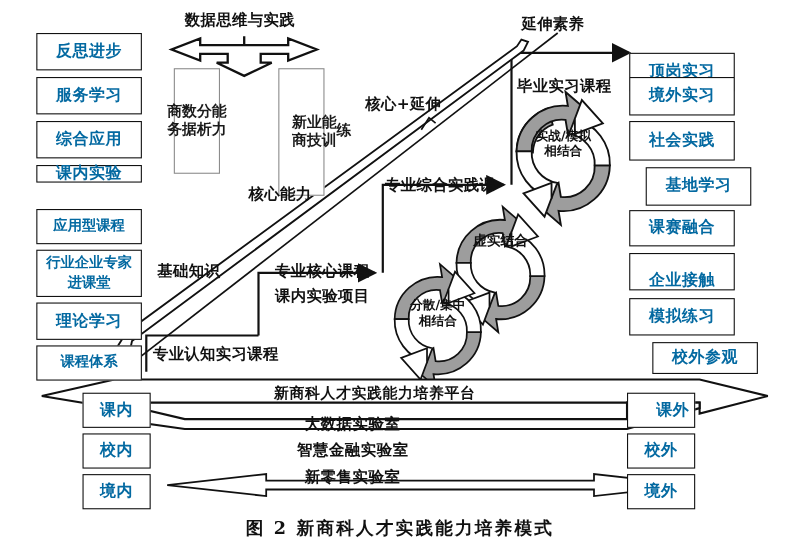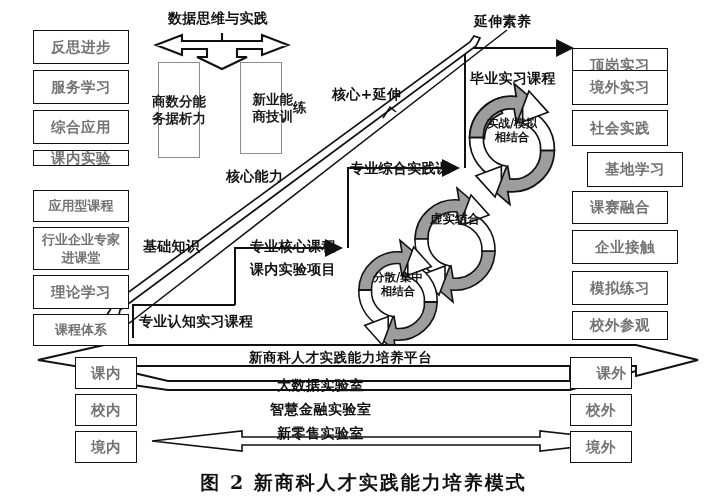--- a/index.html
+++ b/index.html
@@ -17,21 +17,21 @@
 
   
   .sbox{
     position:absolute;
     box-sizing:border-box;
     border:1.6px solid #111;
     background:#fff;
     display:flex;align-items:center;justify-content:center;
     font-size:14.5px;
     font-weight:600;
-    color:#737373;
+    color:#0369a1;
     letter-spacing:.5px;
     line-height:1.12;
     text-align:center;
   }
   .sbox.two{font-size:13px;letter-spacing:0;}
 
   
   .vbox{
     position:absolute;
     box-sizing:border-box;
@@ -68,21 +68,21 @@
     font-size:13.5px;font-weight:800;letter-spacing:.6px;
   }
   .lbl.lab{font-size:14px;font-weight:700;letter-spacing:.5px;}
 
   
   .caption{
     position:absolute;
     left:0;right:0;
     text-align:center;
     font-family:"DejaVu Serif","Liberation Serif",serif;
-    font-size:19px;
+    font-size:16px;
     font-weight:700;
     color:#111;
     letter-spacing:2px;
   }
 </style>
 </head>
 <body>
 
 <div id="stage">
 
@@ -201,39 +201,39 @@
   </div>
   <div class="sbox" style="left:572px;top:110px;width:96px;height:36px;">
     <span>社会实践</span>
   </div>
   <div class="sbox" style="left:572px;top:152px;width:96px;height:35px;margin-left:15px;">
     <span>基地学习</span>
   </div>
   <div class="sbox" style="left:572px;top:191px;width:96px;height:33px;">
     <span>课赛融合</span>
   </div>
-  <div class="sbox" style="left:572px;top:230px;width:106px;height:34px;">
+  <div class="sbox" style="left:572px;top:230px;width:96px;height:34px;align-items:flex-end;">
     <span>企业接触</span>
   </div>
   <div class="sbox" style="left:572px;top:271px;width:96px;height:34px;">
     <span>模拟练习</span>
   </div>
-  <div class="sbox" style="left:572px;top:311px;width:96px;height:29px;">
+  <div class="sbox" style="left:593px;top:311px;width:96px;height:29px;">
     <span>校外参观</span>
   </div>
 
   <div class="lbl" style="left:168px;top:10px;">数据思维与实践</div>
 
   <div class="vbox" style="left:158px;top:62px;width:42px;height:96px;">
     <span>商务</span>
     <span>数据</span>
     <span>分析</span>
     <span>能力</span>
   </div>
-  <div class="vbox" style="left:240px;top:62px;width:42px;height:92px;padding-left:37px;">
+  <div class="vbox" style="left:253px;top:62px;width:42px;height:116px;padding-left:37px;">
     <span>新商</span>
     <span>业技</span>
     <span>能训</span>
     <span>练</span>
   </div>
   <div class="lbl" style="left:226px;top:168px;">核心能力</div>
 
   <div class="lbl" style="left:143px;top:238px;">基础知识</div>
   <div class="lbl" style="left:139px;top:313px;">专业认知实习课程</div>
   <div class="lbl" style="left:250px;top:238px;">专业核心课程</div>

